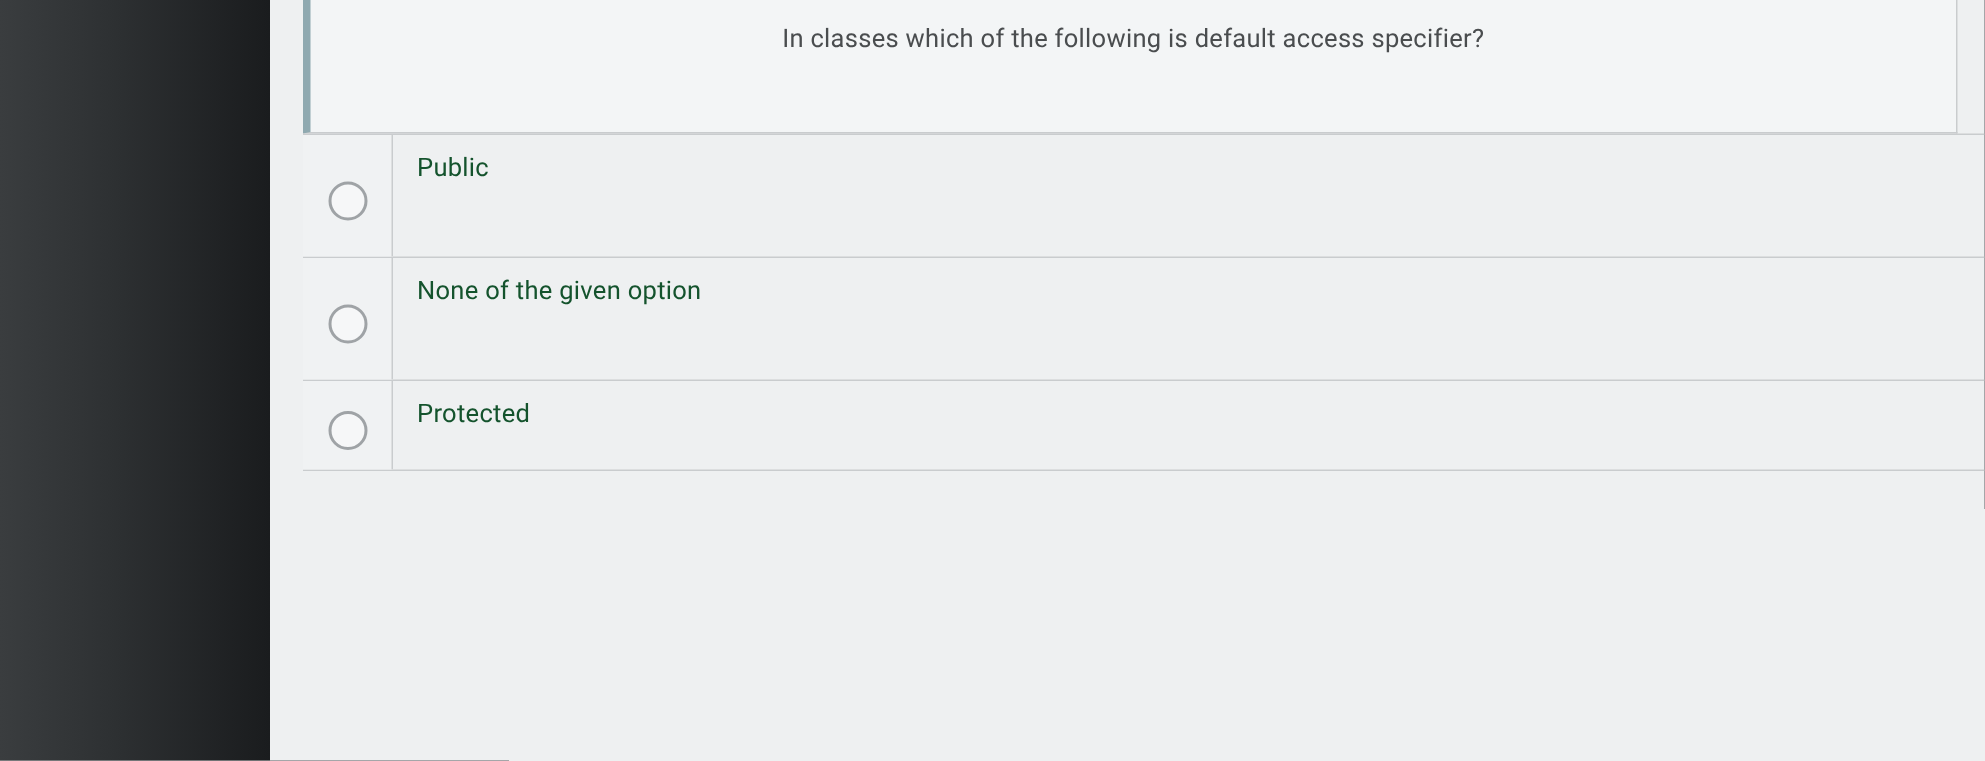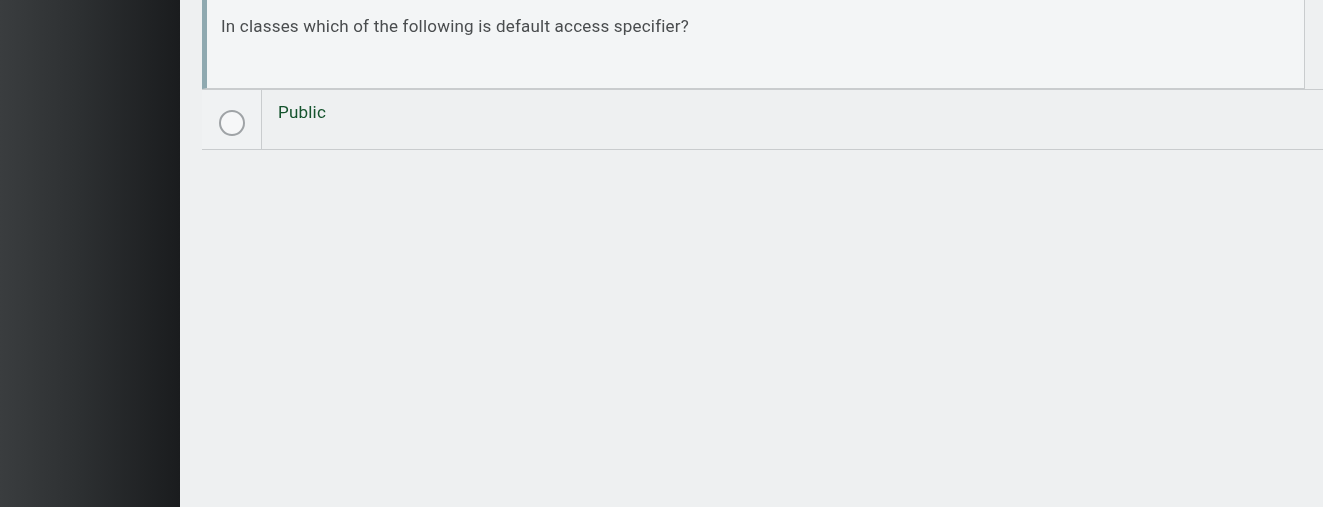--- a/index.html
+++ b/index.html
@@ -1,18 +1,19 @@
 <!DOCTYPE html>
 <html><head>
   <meta charset="utf-8">
   <style>
     * {
       margin: 0;
       padding: 0;
       box-sizing: border-box;
+      text-align: center;
     }
     body {
       font-family: -apple-system, BlinkMacSystemFont, "Segoe UI", Roboto, Helvetica, Arial, sans-serif;
       background: #2a2d30;
       width: 1323px;
       height: 507px;
       overflow: hidden;
       position: relative;
     }
     .dark-edge {
@@ -112,18 +113,34 @@
 
     <div class="option-row">
       <div class="radio-cell">
         <div class="radio-circle"></div>
       </div>
       <div class="label-cell">
         <span class="label-text">Public</span>
       </div>
     </div>
 
+    <div class="option-row">
+      <div class="radio-cell">
+        <div class="radio-circle"></div>
+      </div>
+      <div class="label-cell">
+        <span class="label-text">None of the given option</span>
+      </div>
+    </div>
 
+    <div class="option-row">
+      <div class="radio-cell">
+        <div class="radio-circle"></div>
+      </div>
+      <div class="label-cell">
+        <span class="label-text">Protected</span>
+      </div>
+    </div>
 
 
   </div>
 
 </div>
 
 </body></html>

